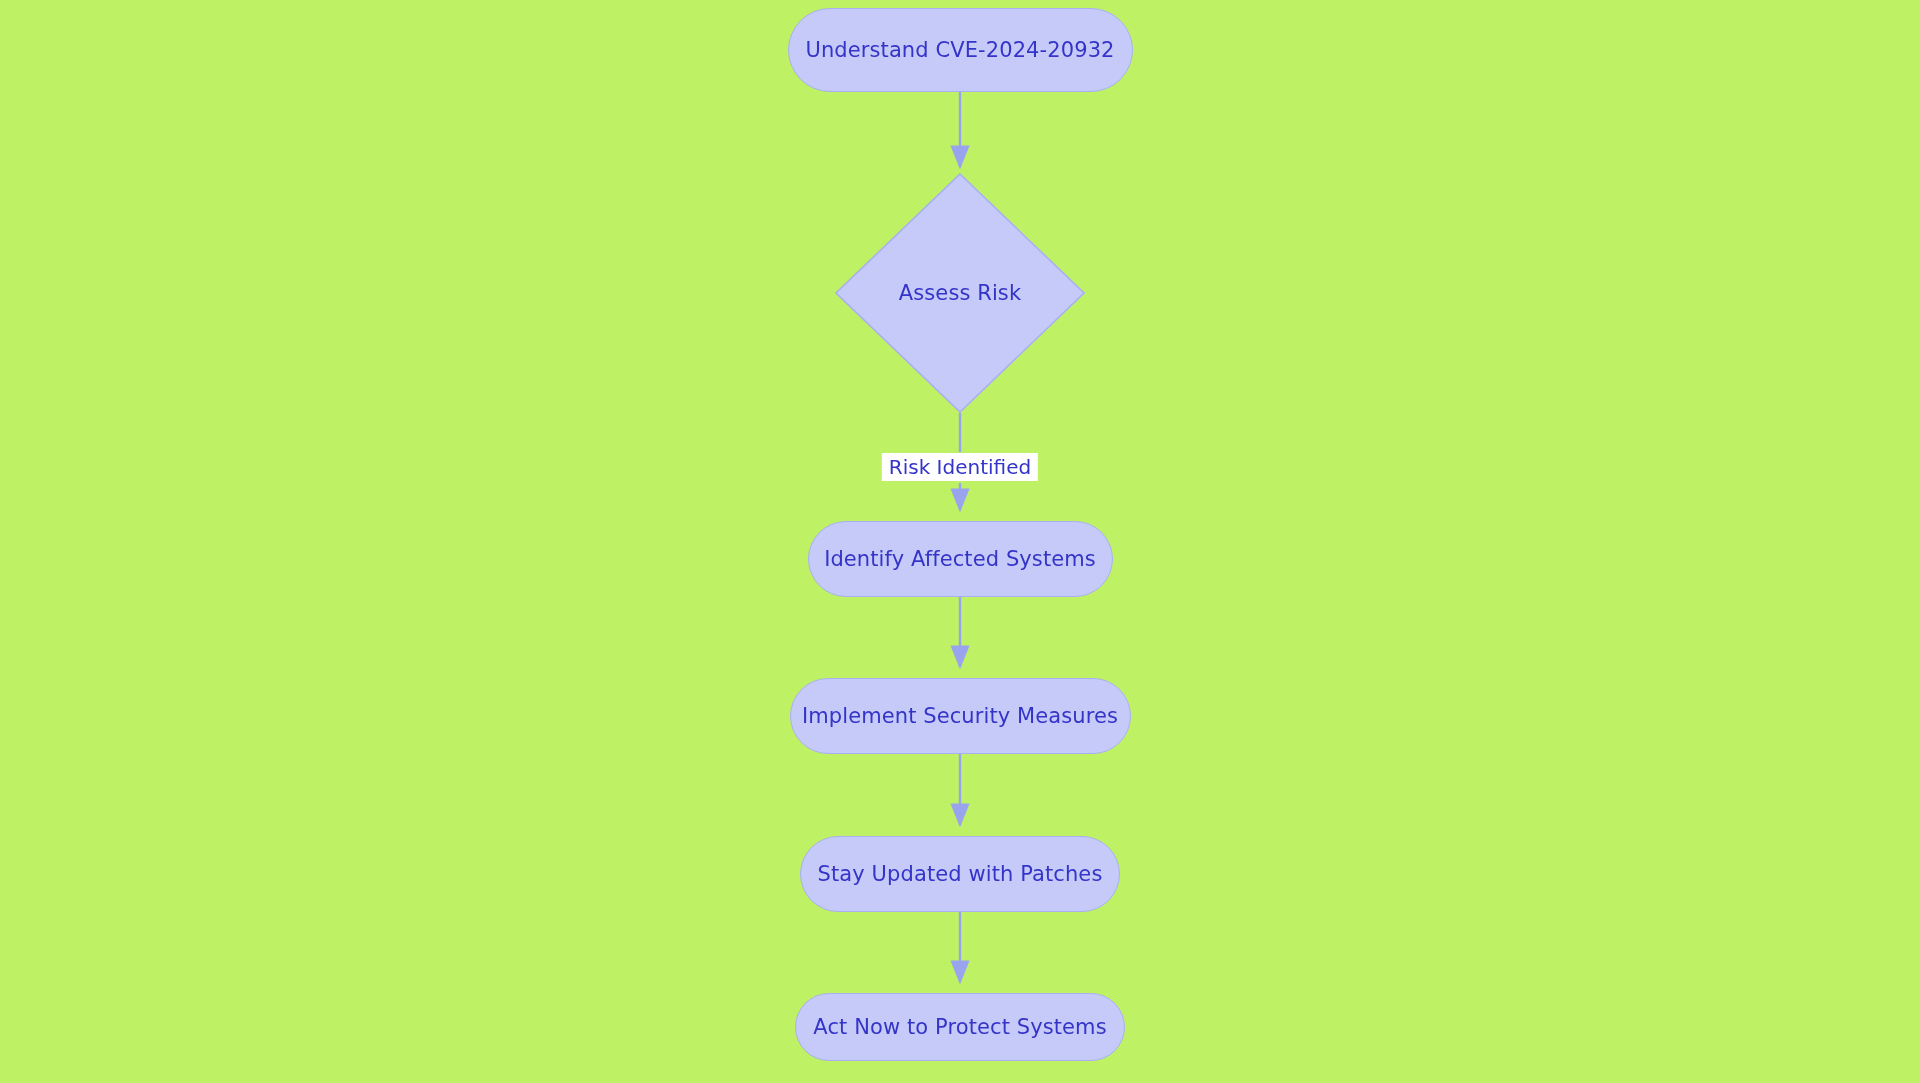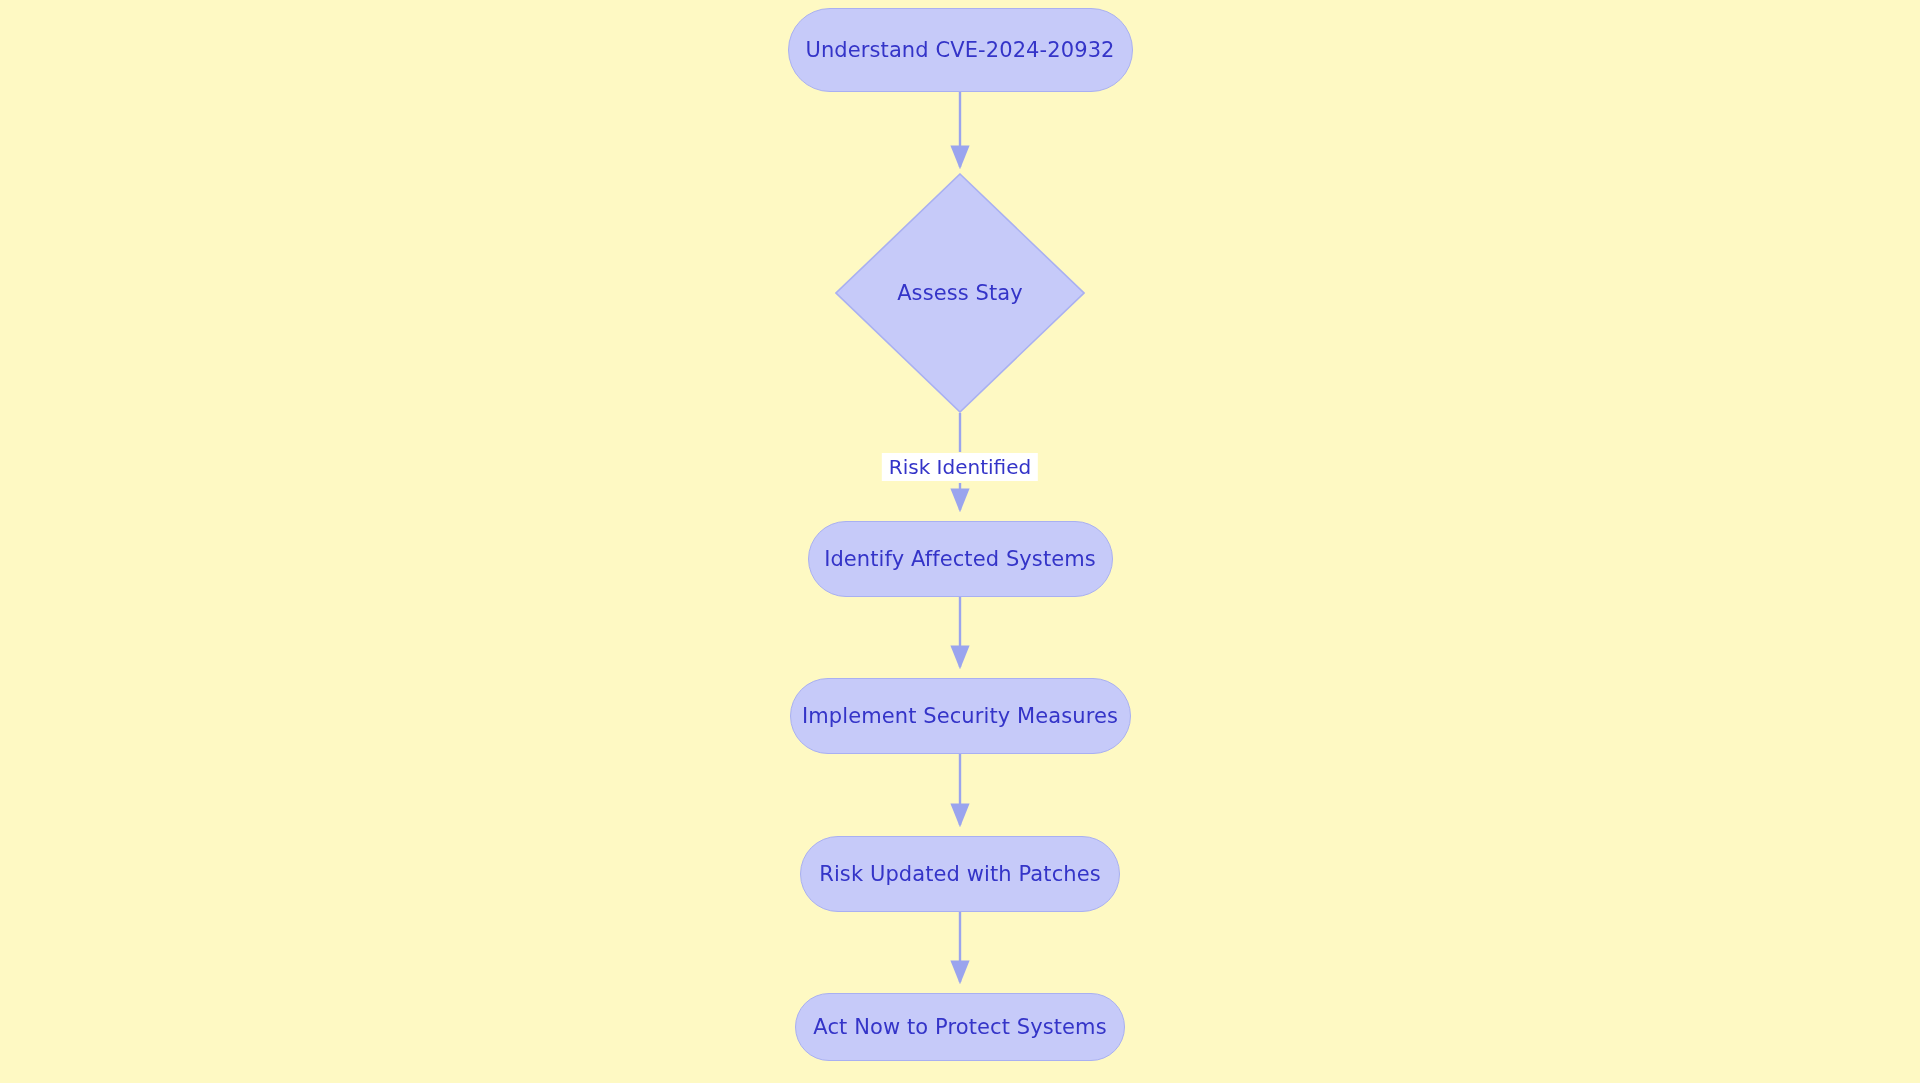--- a/index.html
+++ b/index.html
@@ -11,21 +11,21 @@
     width: 1920px;
     height: 1083px;
     overflow: hidden;
     font-family: "DejaVu Sans", "Liberation Sans", sans-serif;
   }
 
   #flowchart-canvas {
     position: relative;
     width: 1920px;
     height: 1083px;
-    background: #fef9c3;
+    background: #bef264;
   }
 
   
   #connector-layer {
     position: absolute;
     left: 0;
     top: 0;
     width: 1920px;
     height: 1083px;
     pointer-events: none;
@@ -105,34 +105,34 @@
   </svg>
 
   <div class="node node-pill" id="node-understand" style="width: 345px; height: 84px; left: 787.5px; top: 8px;">
     <span>Understand CVE-2024-20932</span>
   </div>
 
   <div class="node node-diamond" id="node-assess" style="width: 250px; height: 240px; left: 835px; top: 173px;">
     <svg class="diamond-shape" viewBox="0 0 250 240" preserveAspectRatio="none" xmlns="http://www.w3.org/2000/svg">
       <polygon points="125,1 249,120 125,239 1,120" fill="#c6caf9" stroke="#a9b0f1" stroke-width="1.6"></polygon>
     </svg>
-    <span class="diamond-label">Assess Stay</span>
+    <span class="diamond-label">Assess Risk</span>
   </div>
 
   <div class="edge-label" id="edge-label-risk-identified" style="left: 960px; top: 453px;">Risk Identified</div>
 
   <div class="node node-pill" id="node-implement" style="width: 341px; height: 76px; left: 789.5px; top: 678px;">
     <span>Implement Security Measures</span>
   </div>
 
   <div class="node node-pill" id="node-identify" style="width: 305px; height: 76px; left: 807.5px; top: 521px;">
     <span>Identify Affected Systems</span>
   </div>
 
   <div class="node node-pill" id="node-patches" style="width: 320px; height: 76px; left: 800px; top: 836px;">
-    <span>Risk Updated with Patches</span>
+    <span>Stay Updated with Patches</span>
   </div>
 
   <div class="node node-pill" id="node-act" style="width: 330px; height: 68px; left: 795px; top: 993px;">
     <span>Act Now to Protect Systems</span>
   </div>
 
 </div>
 
 </body></html>

